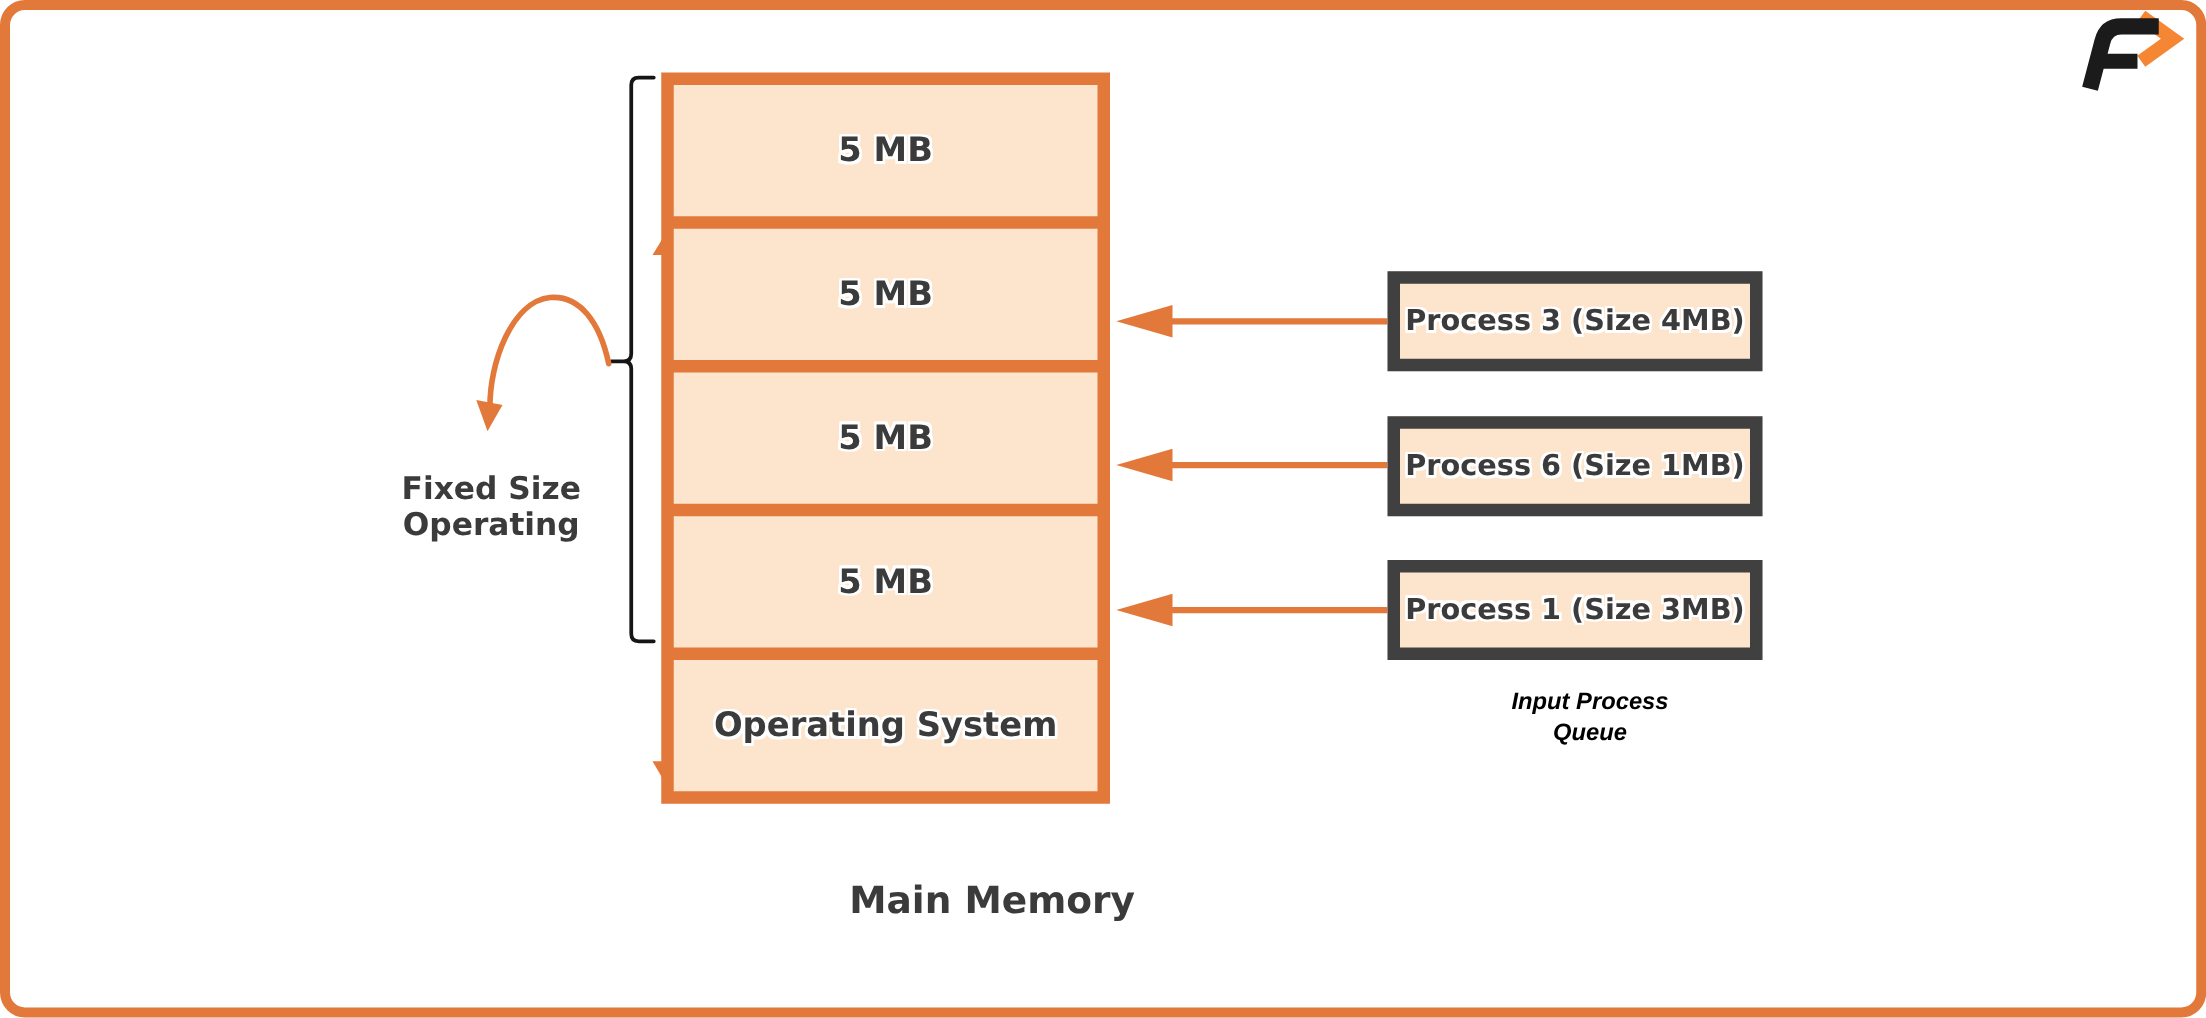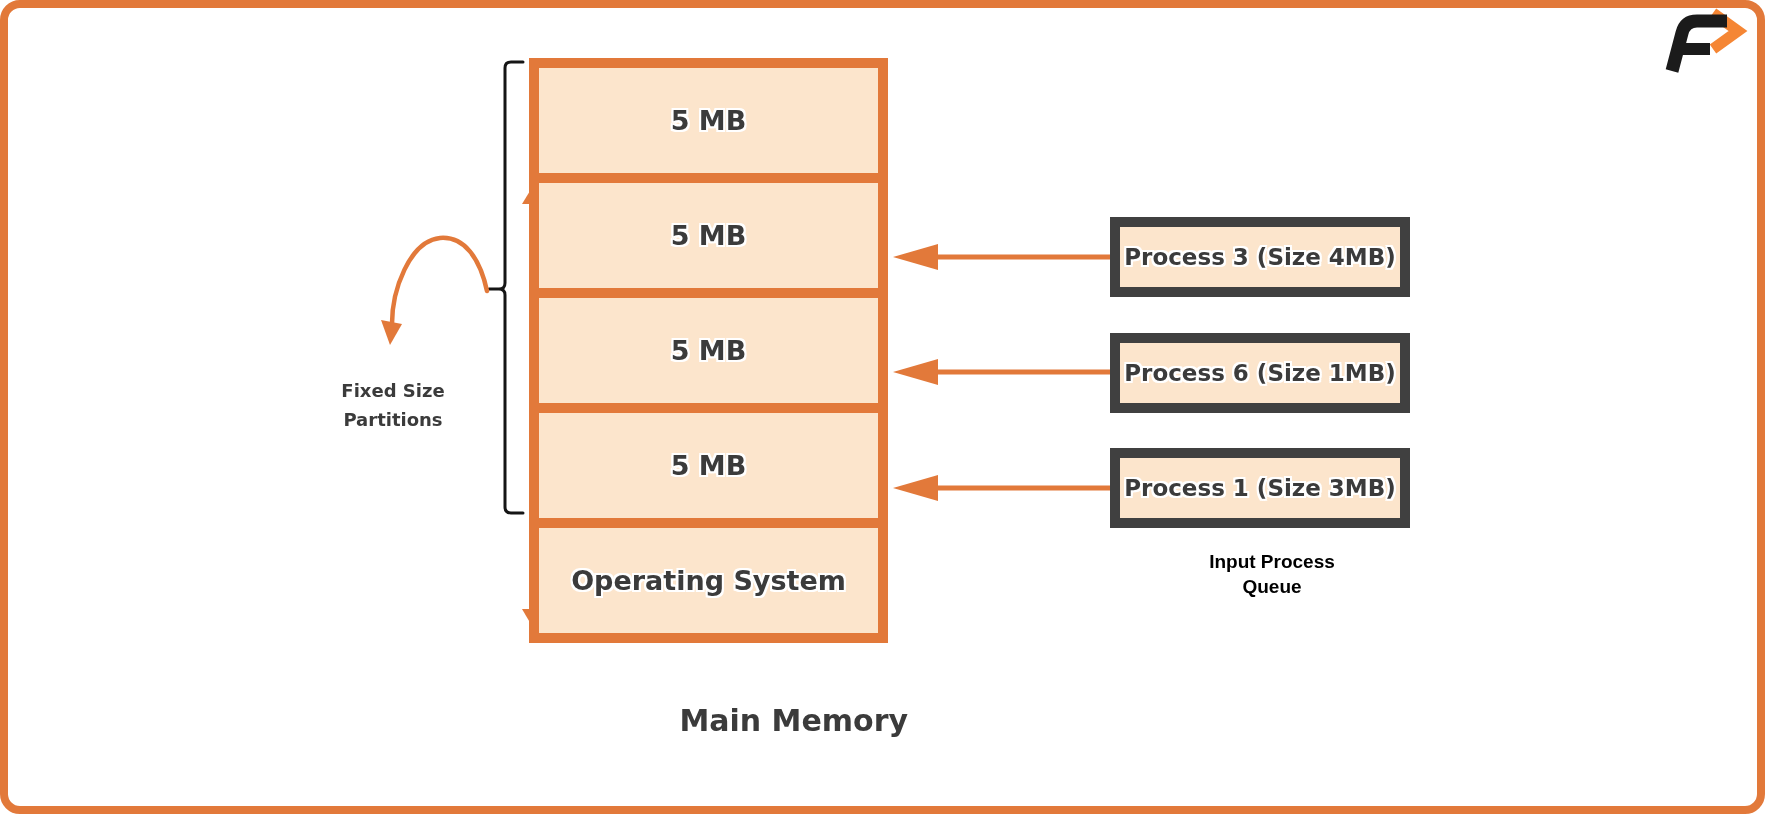--- a/index.html
+++ b/index.html
@@ -50,24 +50,24 @@
     font-weight: bold;
     font-size: 23px;
     color: #3B3B3B;
     white-space: nowrap;
   }
   .pbox.p3 { top: 217px; }
   .pbox.p2 { top: 333px; }
   .pbox.p1 { top: 448px; }
   
   .lbl { position: absolute; text-align: center; font-weight: bold; color: #3B3B3B; }
-  .lbl-fixed   { left: 233px; top: 376px; width: 320px; font-size: 18px; line-height: 29px; }
+  .lbl-fixed   { left: 233px; top: 376px; width: 320px; font-size: 25px; line-height: 29px; }
   .lbl-main    { left: 508px; top: 703px; width: 400px; font-size: 30px; text-align: right; }
   .lbl-queue   { left: 1122px; top: 549px; width: 300px; font-size: 19px; line-height: 25px;
-                 color: #000; font-family: "Liberation Sans", sans-serif; }
+                 color: #000; font-family: "Liberation Sans", sans-serif; font-style: italic; }
   
   .overlay { position: absolute; inset: 0; pointer-events: none; }
   
   .logo { position: absolute; left: 1652px; top: 6px; width: 102px; height: 70px; }
 </style>
 </head>
 <body>
 
 <div class="frame"></div>
 
@@ -115,21 +115,21 @@
 </div>
 <div class="pbox p2">
   <span class="outlined">Process 6 (Size 1MB)</span>
 </div>
 <div class="pbox p1">
   <span class="outlined">Process 1 (Size 3MB)</span>
 </div>
 
 <div class="lbl lbl-fixed">
   <div>Fixed Size</div>
-  <div>Partitions</div>
+  <div>Operating</div>
 </div>
 
 <div class="lbl lbl-main">Main Memory</div>
 
 <div class="lbl lbl-queue">
   <div>Input Process</div>
   <div>Queue</div>
 </div>
 
 <svg class="logo" viewBox="0 0 100 70">

